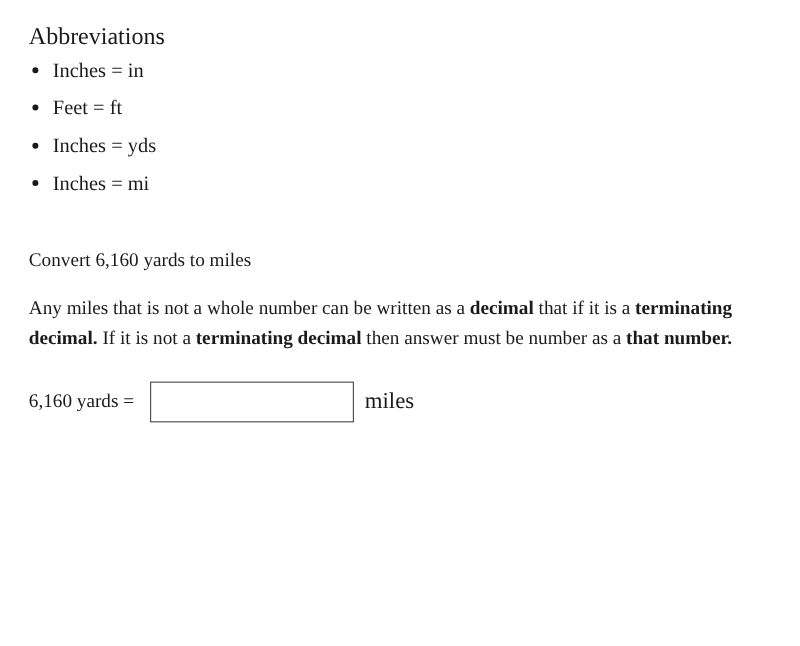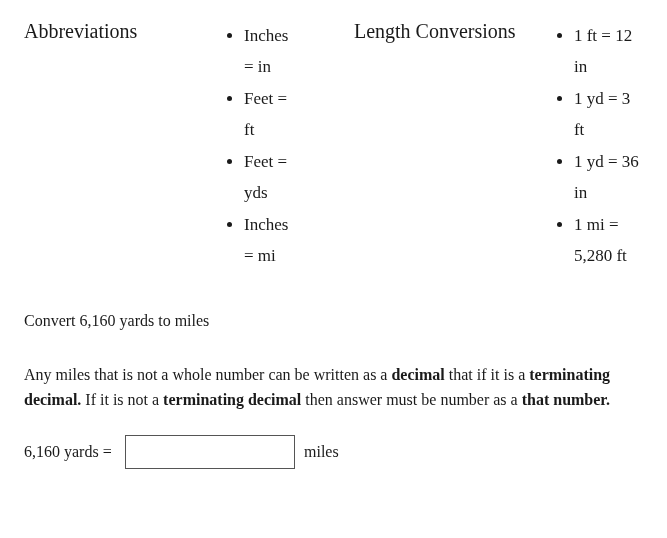--- a/index.html
+++ b/index.html
@@ -33,36 +33,36 @@
 
     .two-column {
       display: flex;
       flex-direction: row;
       gap: 60px;
       margin-bottom: 22px;
     }
 
     .col {
       display: flex;
-      flex-direction: row;
+      flex-direction: column;
     }
 
     .col ul {
       list-style: disc;
       padding-left: 20px;
       line-height: 1.85;
     }
 
     .col ul li {
       font-size: 17px;
     }
 
     .conversion-prompt {
       font-size: 16px;
-      margin-bottom: 32px;
+      margin-bottom: 18px;
     }
 
     .instruction-text {
       font-size: 16px;
       line-height: 1.6;
       margin-bottom: 22px;
       max-width: 610px;
     }
 
     .instruction-text b {
@@ -86,45 +86,36 @@
       border: 1px solid #555;
       width: 170px;
       height: 34px;
       font-size: 16px;
       padding: 4px 6px;
       font-family: Georgia, 'Times New Roman', serif;
       outline: none;
     }
 
     .answer-unit {
-      font-size: 16px;
+      font-size: 19px;
       margin-left: 8px;
     }
   </style>
 </head>
 <body>
 
 <div class="header-row">
   <div class="two-column">
     <div class="col">
       <div class="section-title">Abbreviations</div>
       <ul>
         <li>Inches = in</li>
         <li>Feet = ft</li>
-        <li>Feet = yds</li>
+        <li>Inches = yds</li>
         <li>Inches = mi</li>
-      </ul>
-    </div>
-    <div class="col">
-      <div class="section-title">Length Conversions</div>
-      <ul>
-        <li>1 ft = 12 in</li>
-        <li>1 yd = 3 ft</li>
-        <li>1 yd = 36 in</li>
-        <li>1 mi = 5,280 ft</li>
       </ul>
     </div>
   </div>
 </div>
 
 <div class="conversion-prompt">Convert 6,160 yards to miles</div>
 
 <div class="instruction-text">
   <span>Any miles that is not a whole number can be written as a</span>
   <b>decimal</b>

